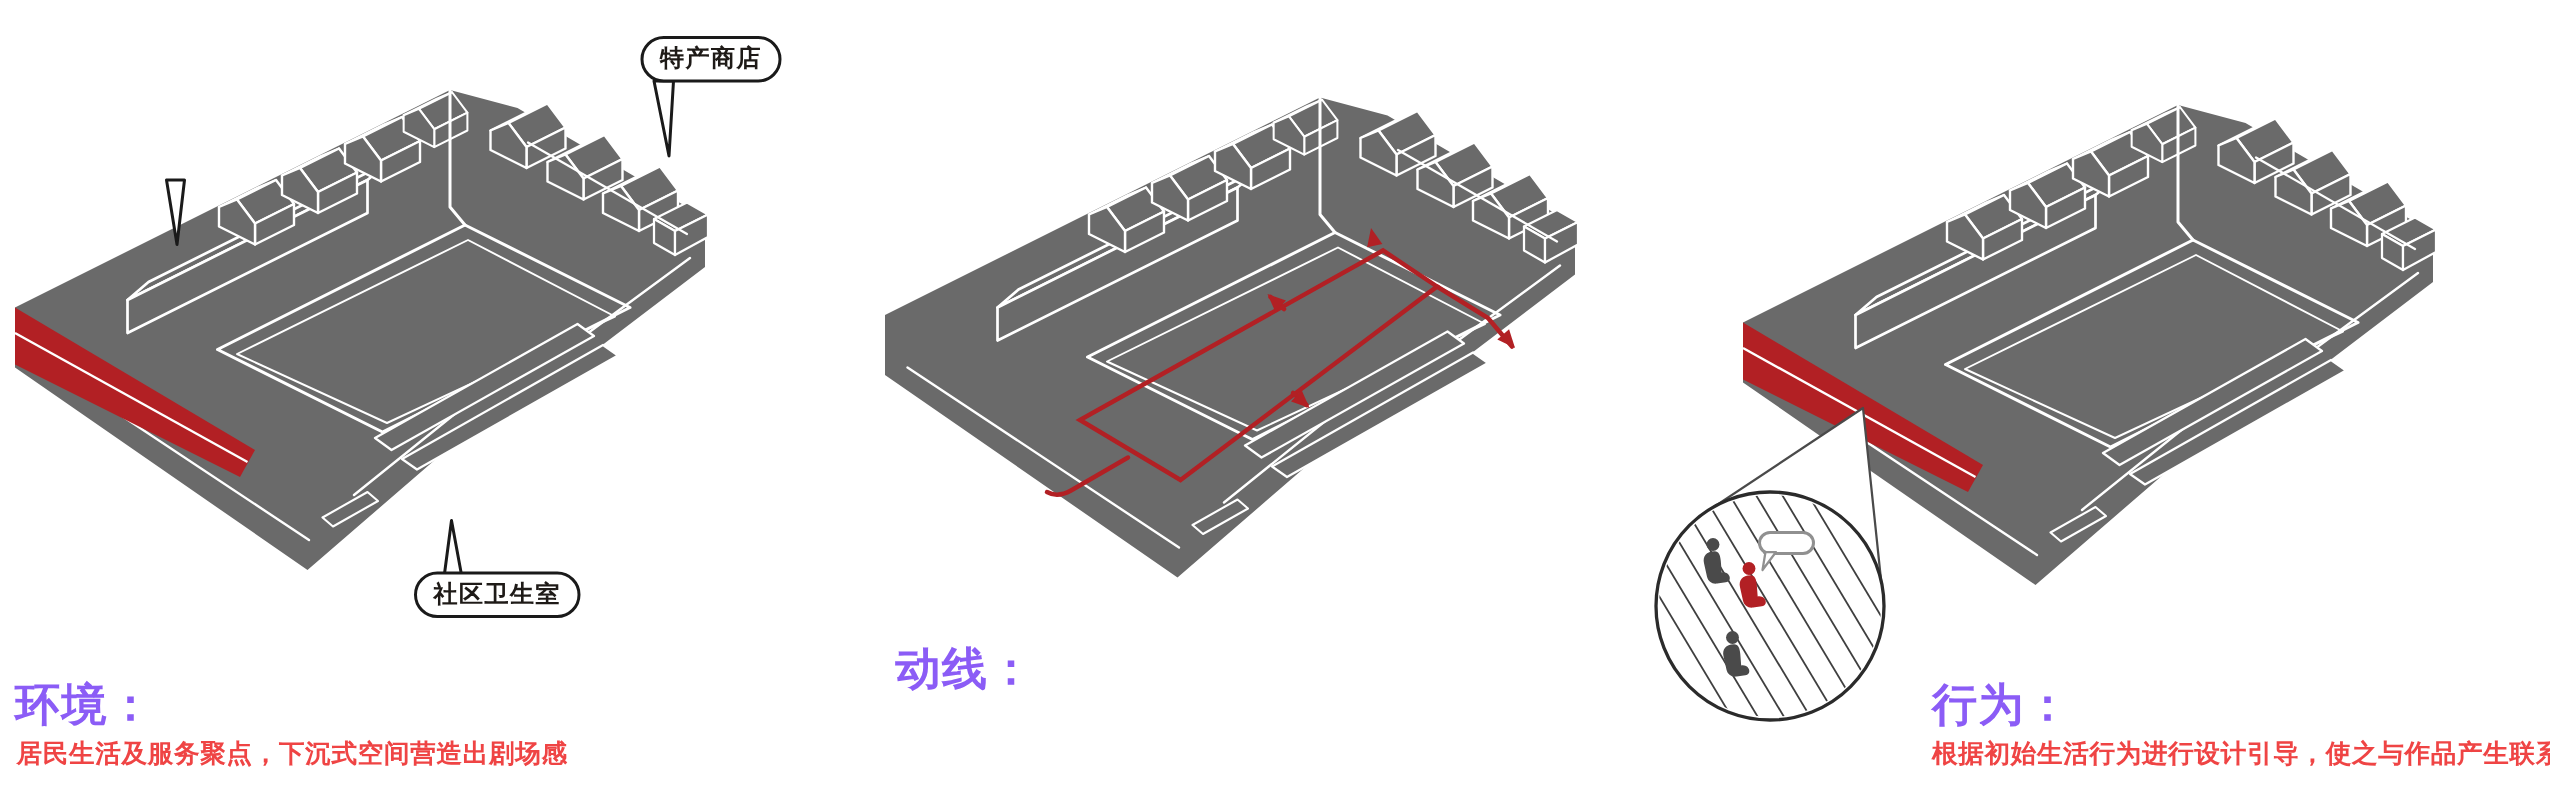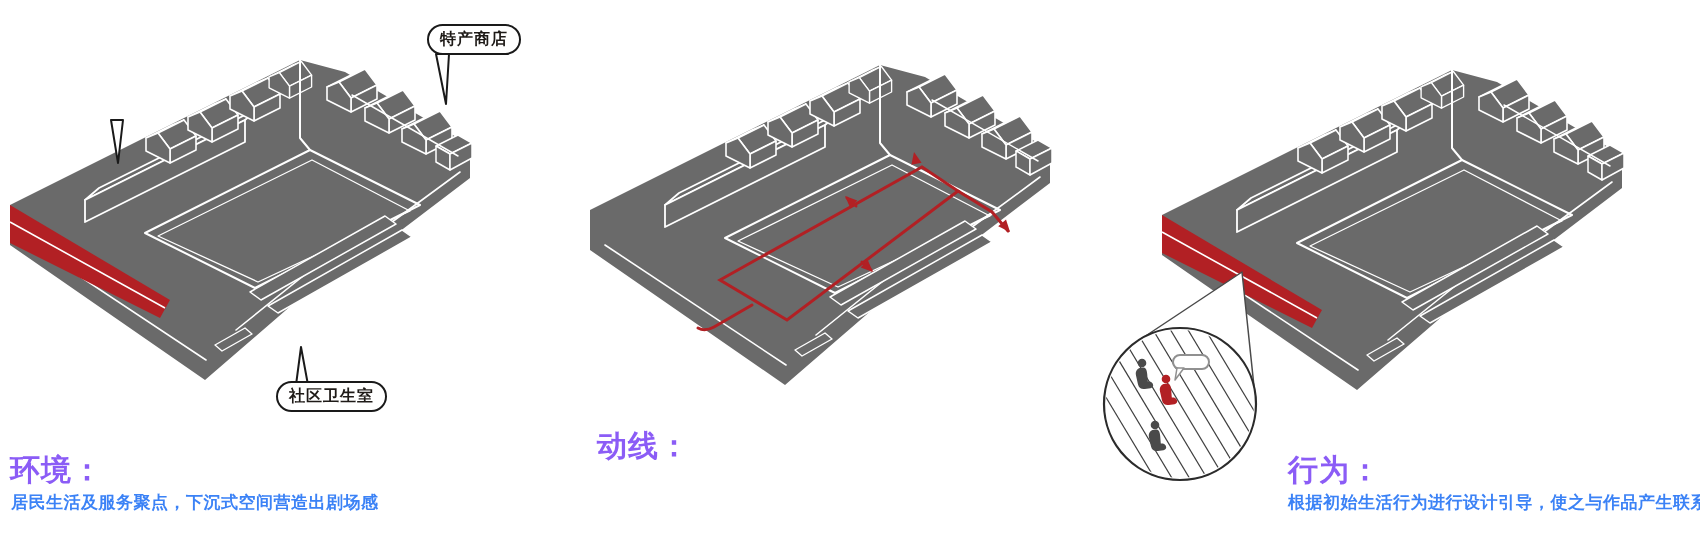--- a/index.html
+++ b/index.html
@@ -14,21 +14,21 @@
     position:absolute;background:#ffffff;border:2.5px solid #1a1a1a;border-radius:20px;
     padding:3px 11px;font-size:16px;font-weight:bold;letter-spacing:1px;
     white-space:nowrap;z-index:3;color:#1e1a17;
   }
   .panel-title{
     position:absolute;font-size:30px;font-weight:800;letter-spacing:1px;
     white-space:nowrap;z-index:2;color:#8b5cf6;
   }
   .panel-sub{
     position:absolute;font-size:17px;font-weight:bold;letter-spacing:0.5px;
-    white-space:nowrap;z-index:2;color:#3b82f6;
+    white-space:nowrap;z-index:2;color:#ef4444;
   }
 </style>
 </head>
 <body>
 
 <div id="canvas">
 
   <svg id="scene" width="1700" height="533" viewBox="0 0 1700 533" xmlns="http://www.w3.org/2000/svg">
     <defs>
 

